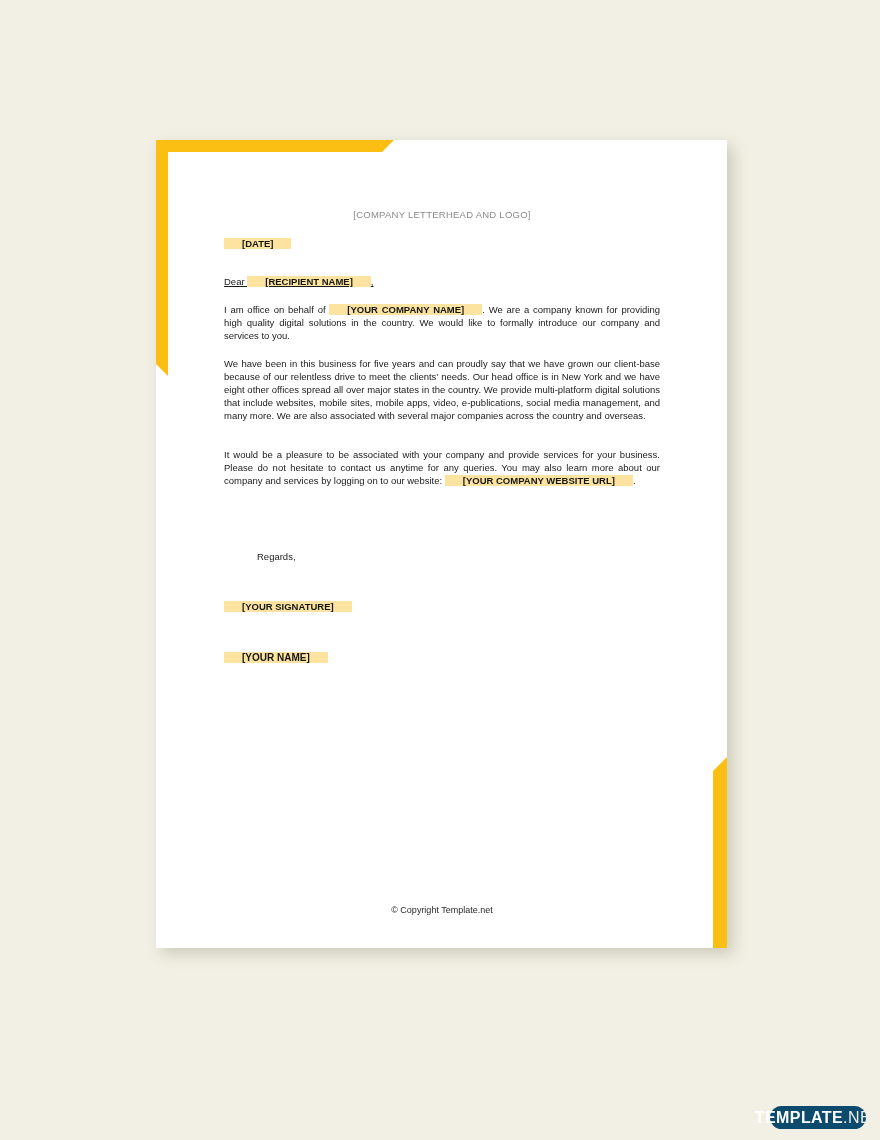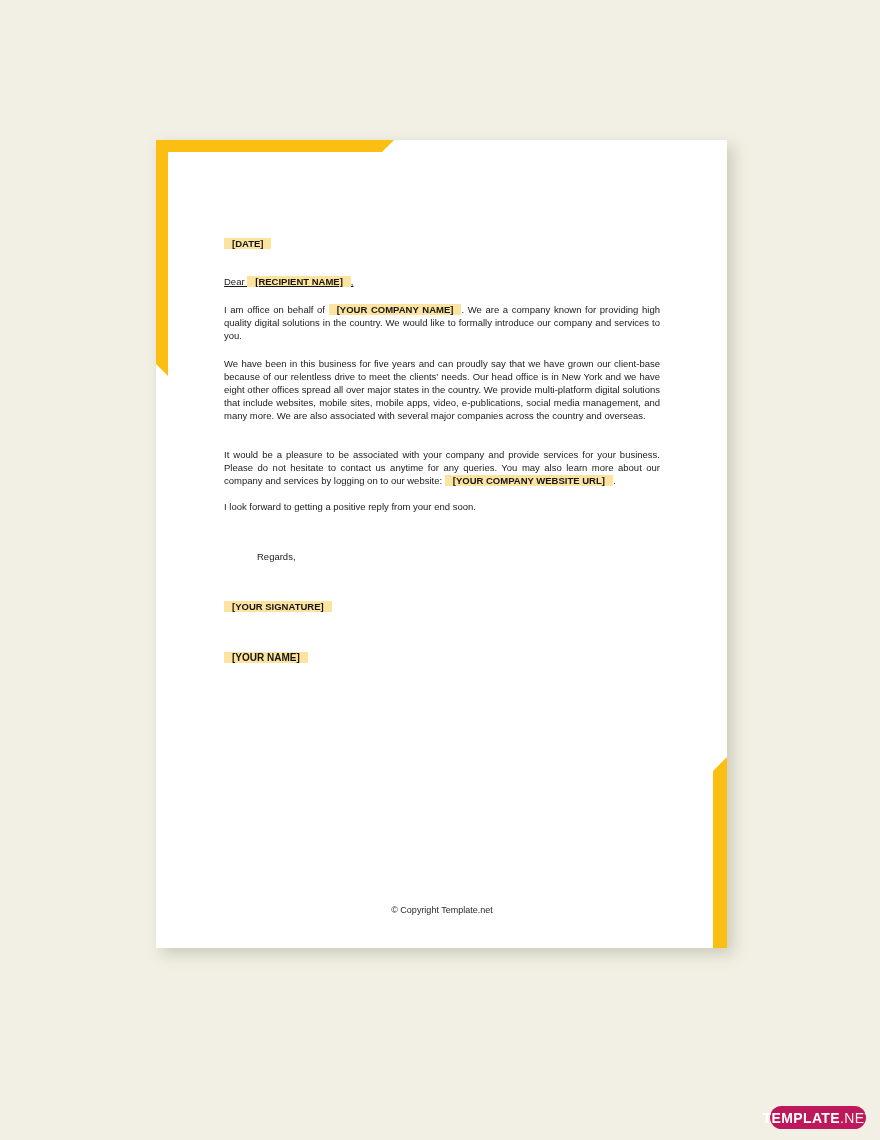--- a/index.html
+++ b/index.html
@@ -132,82 +132,82 @@
     left: 0;
     font-size: 10px;
     font-weight: bold;
     color: #1a1a1a;
   }
 
   .hl {
     background: #fce4a0;
     font-weight: bold;
     color: #141414;
-    padding: 0 8px;
+    padding: 0 18px;
   }
 
   .copyright {
     position: absolute;
     top: 765px;
     left: 0;
     width: 436px;
     text-align: center;
     font-size: 9px;
     color: #2a2a2a;
   }
 
   
   #brand-badge {
     position: absolute;
     left: 770px;
     top: 1106px;
     width: 96px;
     height: 23px;
     border-radius: 12px;
-    background: #be185d;
+    background: #0c4a6e;
     display: flex;
     align-items: center;
     justify-content: center;
-    font-size: 14px;
+    font-size: 16px;
     letter-spacing: 0.4px;
   }
   #brand-badge .b-strong { color: #ffffff; font-weight: bold; }
   #brand-badge .b-light  { color: #f2f0e6; font-weight: normal; }
 </style>
 </head>
 <body>
 
 <div id="page-sheet">
 
   <div class="deco-tl-h"></div>
   <div class="deco-tl-v"></div>
   <div class="deco-br-v"></div>
 
   <div id="doc-body">
 
+    <div class="letterhead">[COMPANY LETTERHEAD AND LOGO]</div>
 
     <div class="line-date">
       <span class="hl">[DATE]</span>
     </div>
 
     <div class="line-salutation">
       <span>Dear </span><span class="hl">[RECIPIENT NAME]</span><span>,</span>
     </div>
 
     <div class="para" id="para-1">
       <span>I am office on behalf of </span><span class="hl">[YOUR COMPANY NAME]</span><span>. We are a company known for providing high quality digital solutions in the country. We would like to formally introduce our company and services to you.</span>
     </div>
 
     <div class="para" id="para-2">We have been in this business for five years and can proudly say that we have grown our client-base because of our relentless drive to meet the clients’ needs. Our head office is in New York and we have eight other offices spread all over major states in the country. We provide multi-platform digital solutions that include websites, mobile sites, mobile apps, video, e-publications, social media management, and many more. We are also associated with several major companies across the country and overseas.</div>
 
     <div class="para" id="para-3">
       <span>It would be a pleasure to be associated with your company and provide services for your business. Please do not hesitate to contact us anytime for any queries. You may also learn more about our company and services by logging on to our website: </span><span class="hl">[YOUR COMPANY WEBSITE URL]</span><span>.</span>
     </div>
 
-    <div class="para" id="para-4">I look forward to getting a positive reply from your end soon.</div>
 
     <div class="line-regards">Regards,</div>
 
     <div class="line-signature">
       <span class="hl">[YOUR SIGNATURE]</span>
     </div>
 
     <div class="line-name">
       <span class="hl">[YOUR NAME]</span>
     </div>

